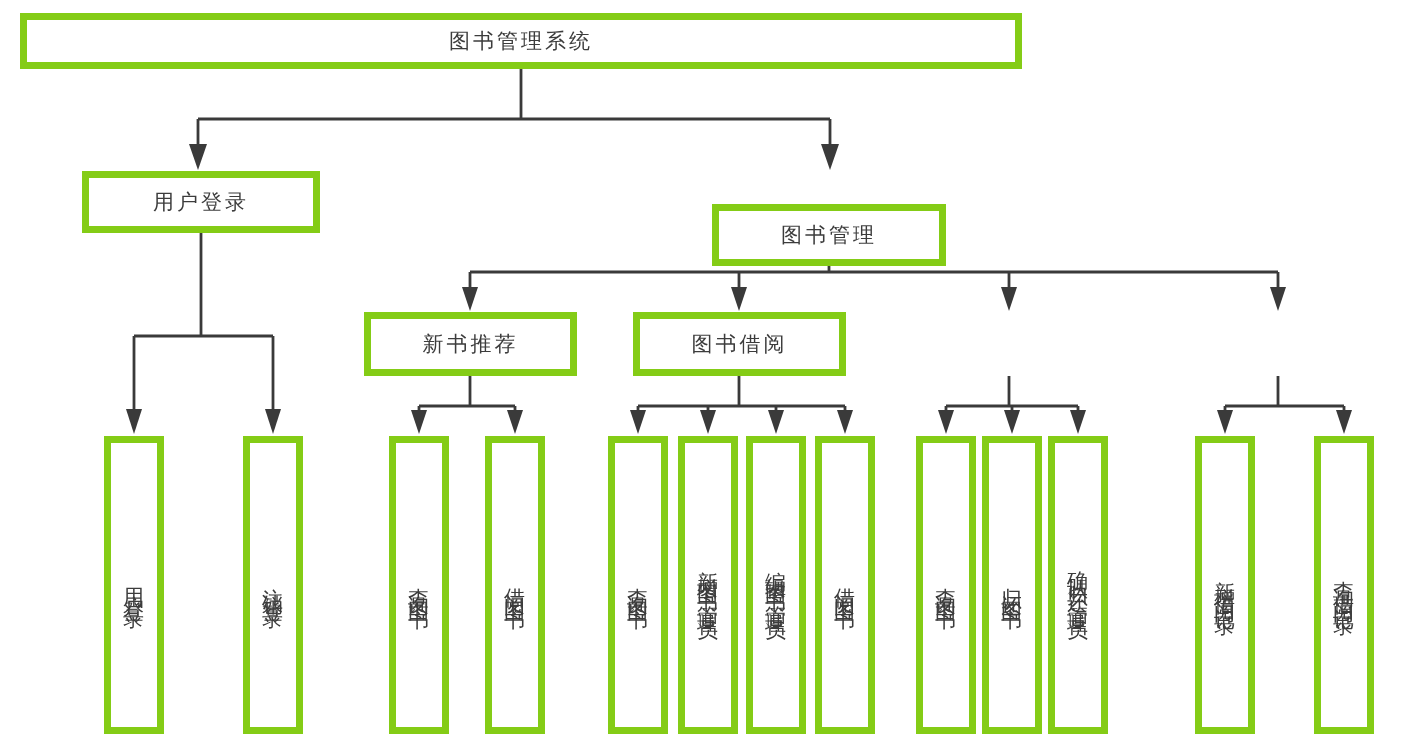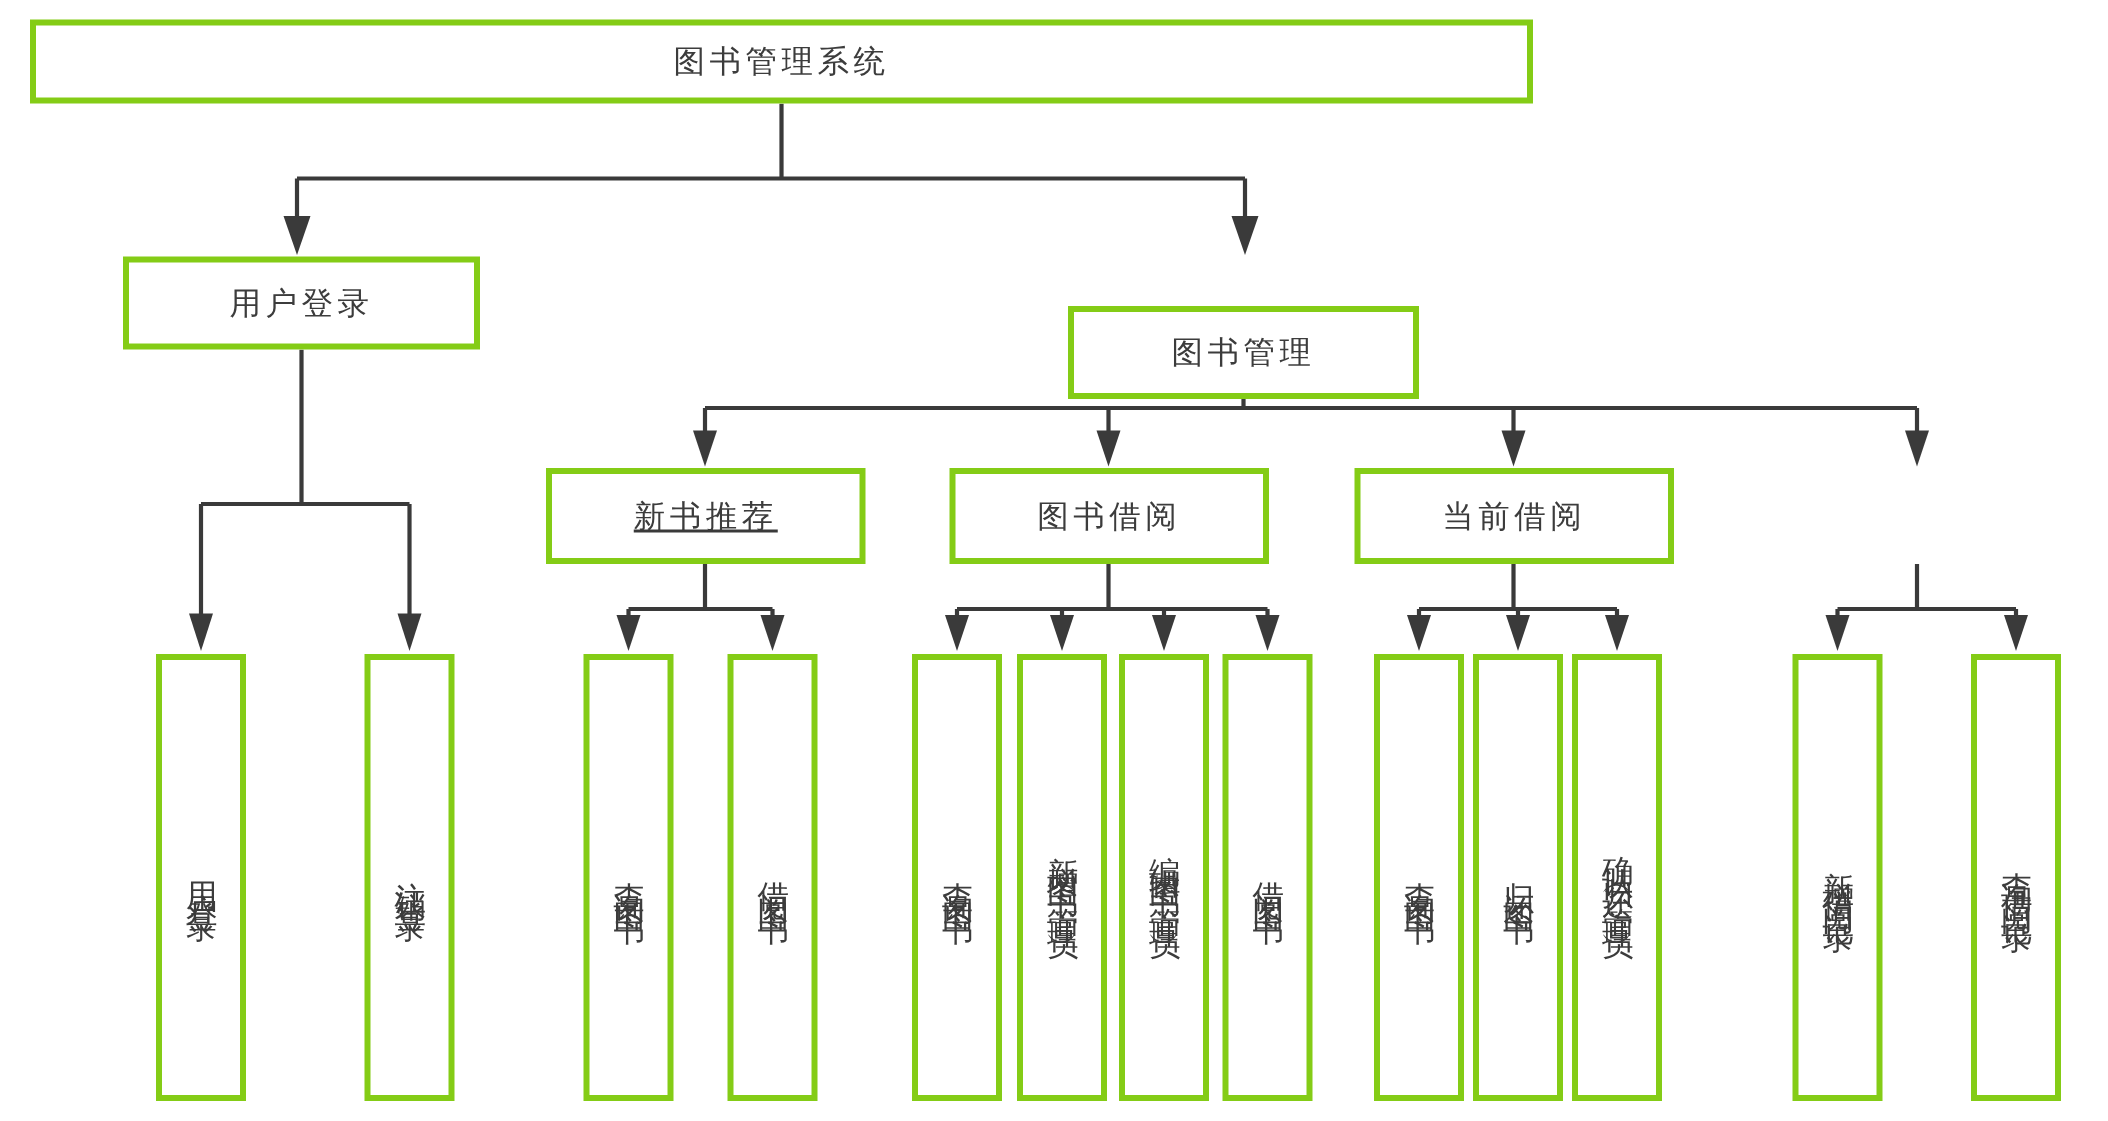--- a/index.html
+++ b/index.html
@@ -14,21 +14,21 @@
   }
   svg.connectors {
     position: absolute;
     left: 0; top: 0;
     width: 1405px; height: 747px;
     z-index: 1;
   }
   .node {
     position: absolute;
     background: #ffffff;
-    border: 4px solid #84cc16;
+    border: 7px solid #84cc16;
     box-sizing: border-box;
     display: flex;
     align-items: center;
     justify-content: center;
     z-index: 2;
   }
   .node .hlabel {
     font-size: 21px;
     letter-spacing: 3px;
     color: #3c3c3c;
@@ -42,21 +42,21 @@
     color: #3c3c3c;
     line-height: 1;
   }
   
   .n-root      { left: 20px;   top: 13px;  width: 1002px; height: 56px; }
   
   .n-userlogin { left: 82px;   top: 171px; width: 238px;  height: 62px; }
   .n-bookmgmt  { left: 712px;  top: 171px; width: 234px;  height: 62px; margin-top: 33px; }
   
   .lvl3 { top: 312px; width: 213px; height: 64px; }
-  .n-newrec    { left: 364px; text-decoration: underline; }
+  .n-newrec    { left: 364px; }
   .n-borrow    { left: 633px; }
   .n-current   { left: 903px; }
   .n-records   { left: 1172px; }
   
   .leaf { top: 436px; width: 60px; height: 298px; }
   .l-login     { left: 104px; }
   .l-logout    { left: 243px; }
   .l-nbr-q     { left: 389px; }
   .l-nbr-b     { left: 485px; }
   .l-bb-q      { left: 608px; }
@@ -171,23 +171,20 @@
   <div class="node n-bookmgmt">
     <span class="hlabel">图书管理</span>
   </div>
 
   <div class="node lvl3 n-newrec">
     <span class="hlabel">新书推荐</span>
   </div>
   <div class="node lvl3 n-borrow">
     <span class="hlabel">图书借阅</span>
   </div>
-  <div class="node lvl3 n-current">
-    <span class="hlabel">当前借阅</span>
-  </div>
 
   <div class="node leaf l-login">
     <span class="vlabel">用户登录</span>
   </div>
   <div class="node leaf l-logout">
     <span class="vlabel">注销登录</span>
   </div>
 
   <div class="node leaf l-nbr-q">
     <span class="vlabel">查询图书</span>

